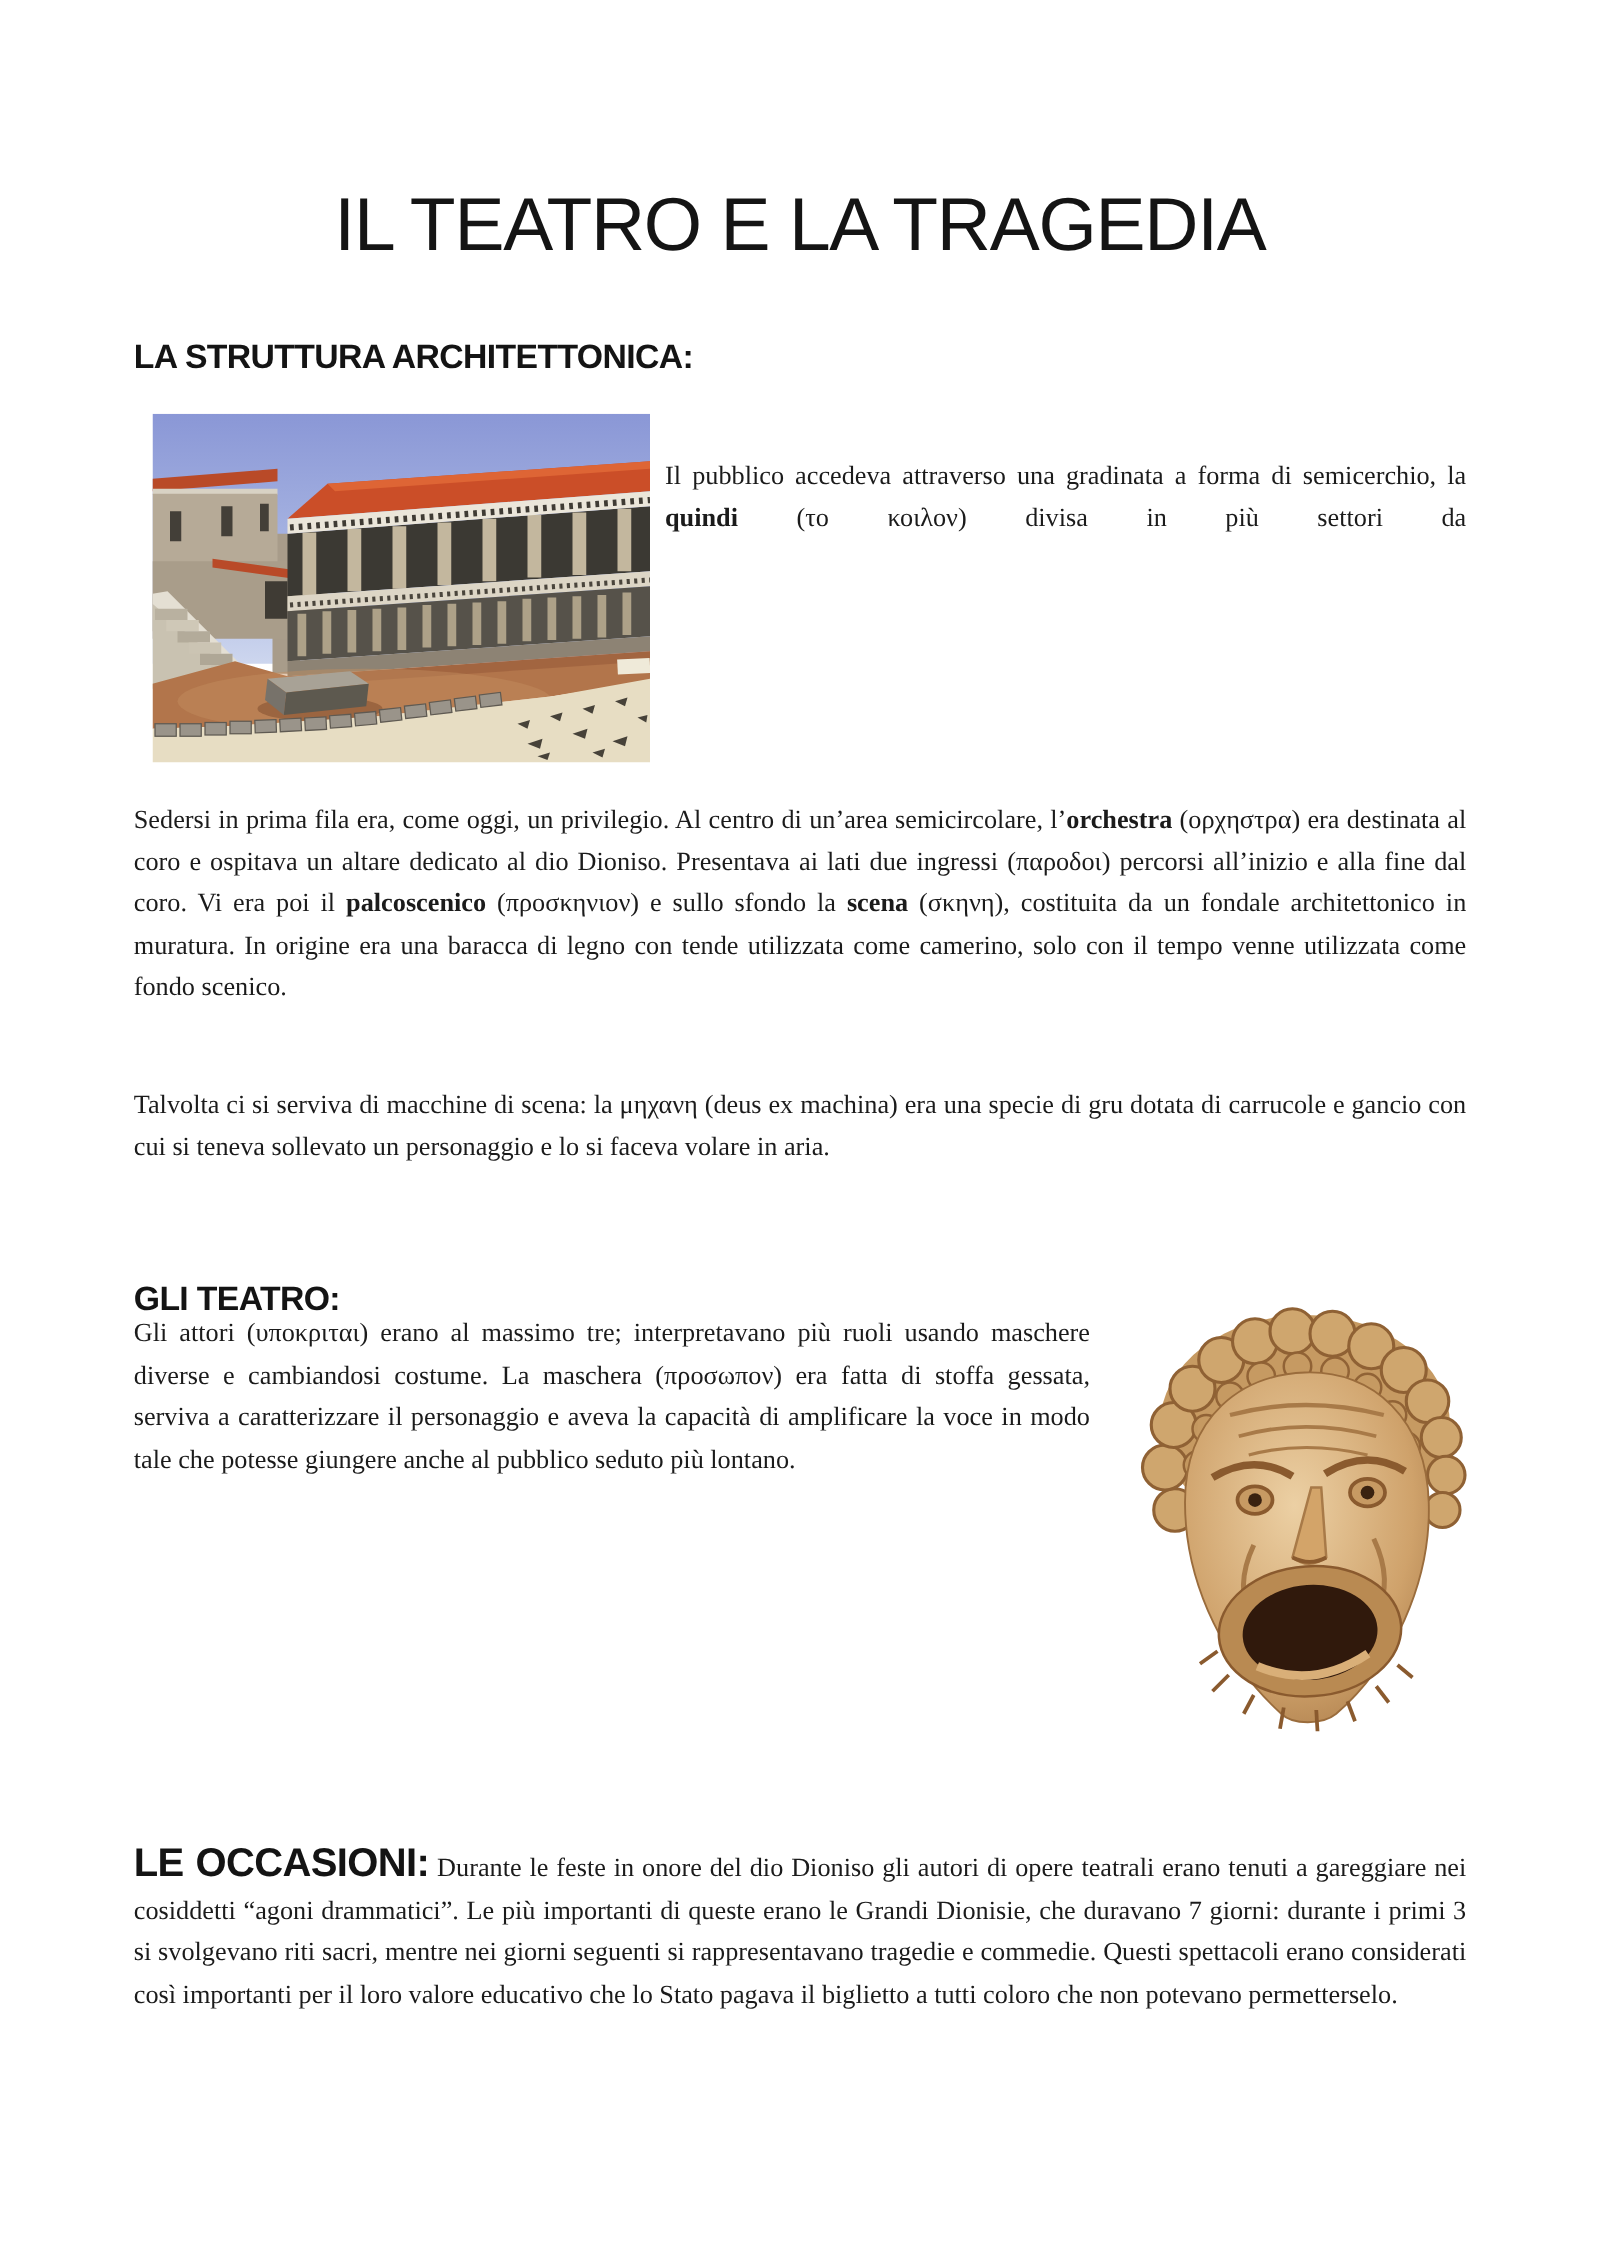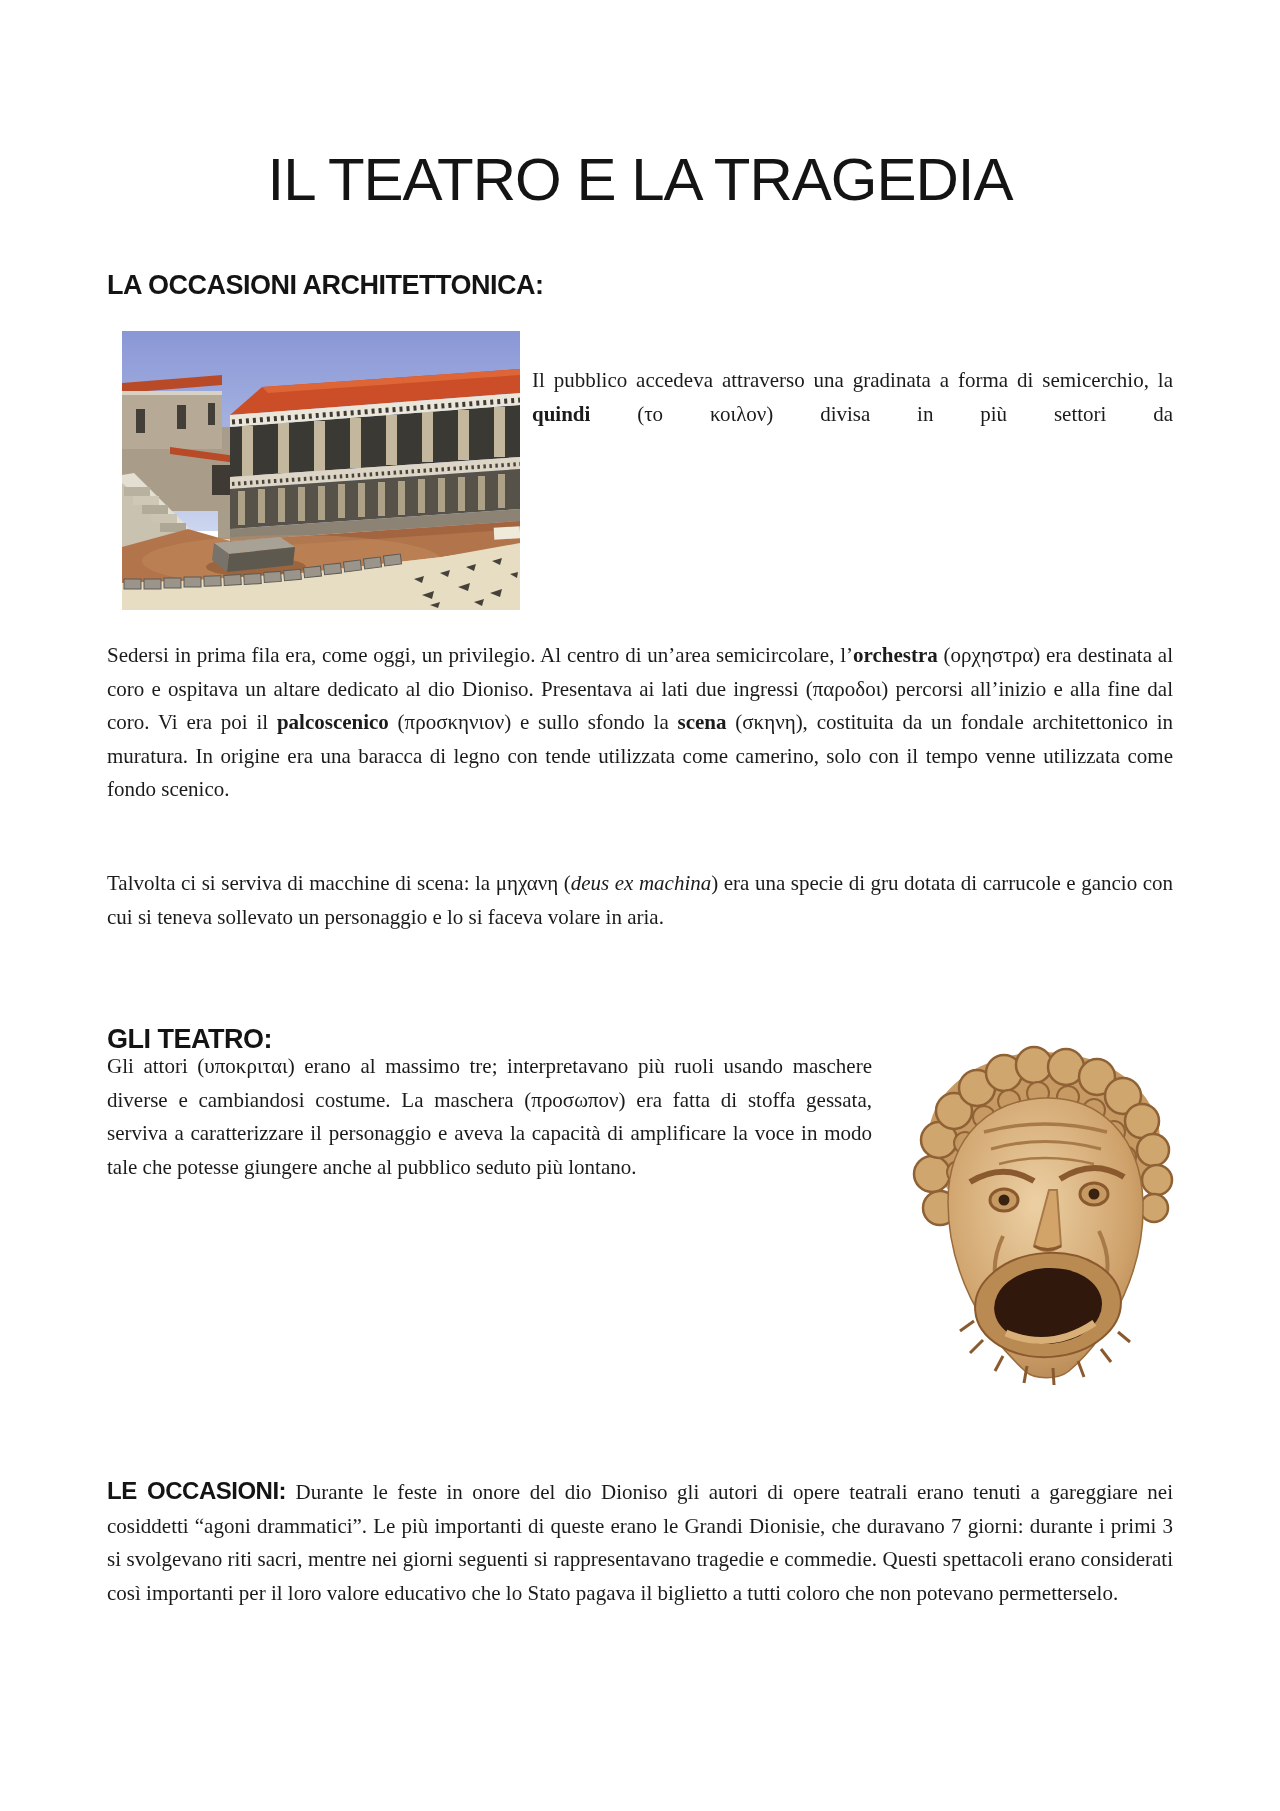--- a/index.html
+++ b/index.html
@@ -26,35 +26,35 @@
   #col-right .p-gap { margin-top:39px; }
   .force-just { text-align-last:justify; }
   #img-theater { position:absolute; top:331px; left:122px; width:398px; height:279px; }
   #p-sedersi  { position:absolute; top:639px;  left:107px; width:1066px; }
   #p-talvolta { position:absolute; top:867px;  left:107px; width:1066px; }
   #attori-body { position:absolute; top:1050px; left:107px; width:765px; }
   #attori-body .p-gap { margin-top:29px; }
   #img-mask   { position:absolute; top:1040px; left:908px; width:272px; height:372px; }
   #p-occasioni { position:absolute; top:1474px; left:107px; width:1066px; }
   .b { font-weight:700; }
-  .i { font-style:italic; }
+  .i { }
   .h-inline {
     font-family:"Liberation Sans", sans-serif; font-weight:700;
-    font-size:24px; letter-spacing:-0.5px; color:#141414;
+    font-size:32px; letter-spacing:-0.5px; color:#141414;
   }
   svg { display:block; }
 </style>
 </head>
 <body>
 
 <div class="page">
 
   <div class="doc-title">IL TEATRO E LA TRAGEDIA</div>
 
-  <div class="h-sec" id="h-struttura">LA OCCASIONI ARCHITETTONICA:</div>
+  <div class="h-sec" id="h-struttura">LA STRUTTURA ARCHITETTONICA:</div>
 
   <div id="img-theater">
     <svg width="398" height="279" viewBox="0 0 398 279" role="img" aria-label="Ricostruzione 3D di un teatro greco">
       <defs>
         <linearGradient id="sky" x1="0" y1="0" x2="0" y2="1">
           <stop offset="0" stop-color="#8a97d6"></stop>
           <stop offset="0.55" stop-color="#a8b5e2"></stop>
           <stop offset="1" stop-color="#cdd6ee"></stop>
         </linearGradient>
       </defs>

